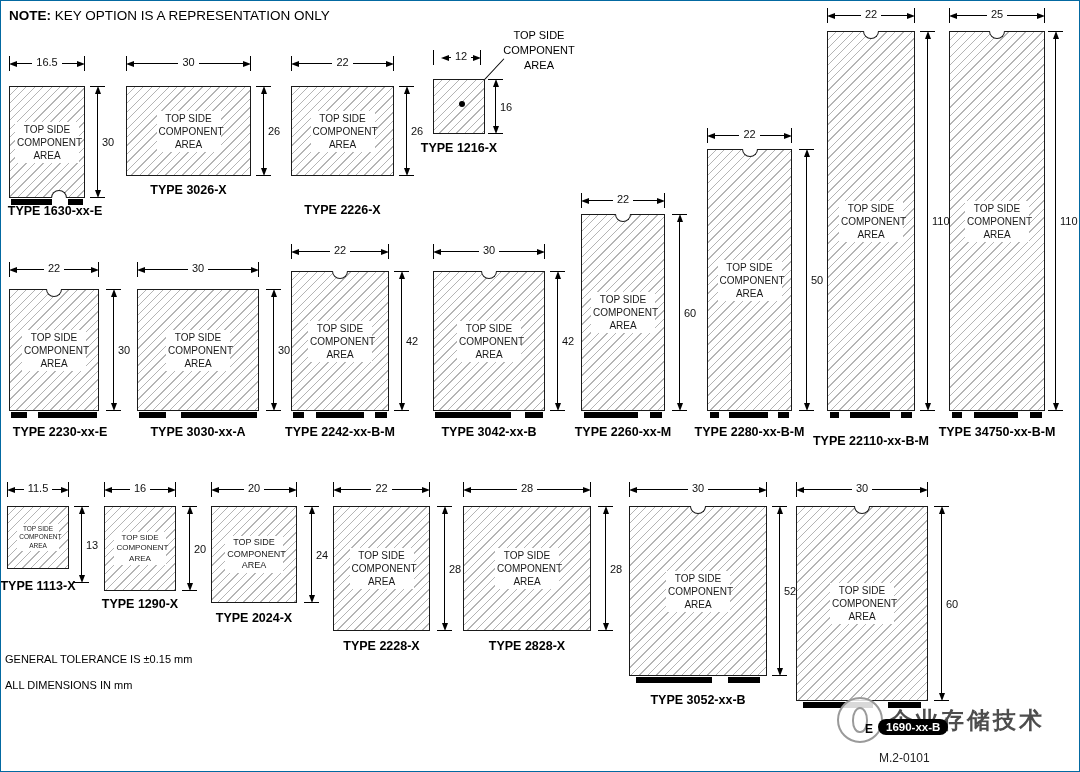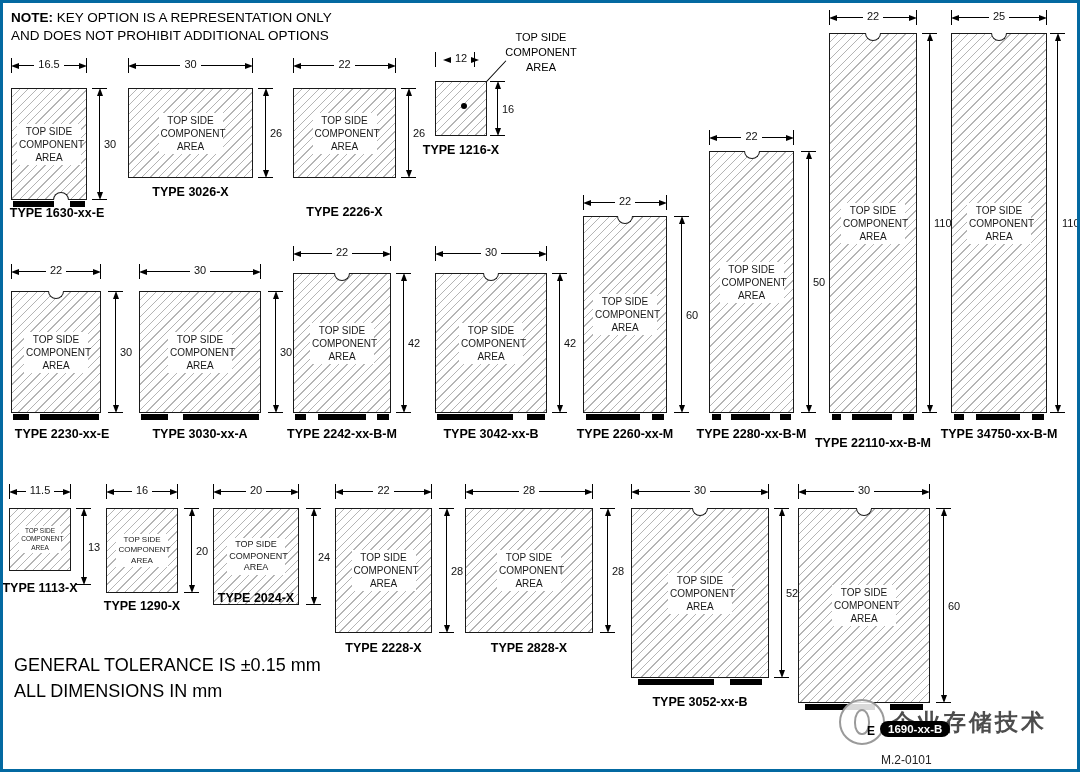--- a/index.html
+++ b/index.html
@@ -1,21 +1,21 @@
 <!DOCTYPE html>
 <html><head>
 <meta charset="utf-8">
 <style>
   *{margin:0;padding:0;box-sizing:border-box;}
   body{background:#fff;}
-  #page{position:relative;width:1080px;height:772px;background:#fff;border:3px solid #0369a1;
+  #page{position:relative;width:1080px;height:772px;background:#fff;border:1px solid #0369a1;
         overflow:hidden;color:#111;font-family:"Liberation Sans","DejaVu Sans",sans-serif;text-decoration:underline;}
   .note{position:absolute;left:8px;top:6px;font-size:13.5px;line-height:18px;color:#000;}
   .note b{font-weight:bold;}
-  .foot{position:absolute;left:11px;font-size:18px;color:#000;}
+  .foot{position:absolute;left:4px;font-size:11px;color:#000;}
   .foot.tol{top:652px;}
   .foot.units{top:678px;}
   .docnum{position:absolute;left:878px;top:750px;font-size:12px;color:#222;}
   
   .cardbody{position:absolute;border:1px solid #1a1a1a;
     background:repeating-linear-gradient(135deg, rgba(0,0,0,0) 0px, rgba(0,0,0,0) 5px,
                rgba(90,90,90,0.45) 5px, rgba(90,90,90,0.45) 6px), #fff;
     display:flex;align-items:center;justify-content:center;}
   .area{background:#fff;text-align:center;line-height:1.3;color:#1a1a1a;padding:1px 2px;}
   .notch{position:absolute;background:#fff;width:16px;height:8px;transform:translateX(-50%);}
@@ -53,21 +53,20 @@
   .wm-pill{position:absolute;left:877px;top:718px;background:#000;color:#fff;font-weight:bold;
            font-size:11.5px;padding:2px 8px;border-radius:8px;z-index:9;white-space:nowrap;}
 </style>
 </head>
 <body>
 
 <div id="page">
 
   <div class="note">
     <div><b>NOTE:</b><span> KEY OPTION IS A REPRESENTATION ONLY</span></div>
-    <div>AND DOES NOT PROHIBIT ADDITIONAL OPTIONS</div>
   </div>
 
   <div class="callout-text">TOP SIDE COMPONENT AREA</div>
   <div class="callout-line"></div>
 
   <div class="foot tol">GENERAL TOLERANCE IS ±0.15 mm</div>
   <div class="foot units">ALL DIMENSIONS IN mm</div>
   <div class="docnum">M.2-0101</div>
 
   <div class="wm-logo">
@@ -124,21 +123,21 @@
     <div class="cardbody" style="left: 290px; top: 85px; width: 103px; height: 90px;">
       <div class="area" style="font-size: 10px; width: 64px;">TOP SIDE COMPONENT AREA</div>
     </div>
     <div class="dimh" style="left: 401px; top: 85px; height: 90px;">
       <i class="av u"></i>
       <i class="lnv"></i>
       <i class="av d"></i>
       <span class="dvh">26</span>
     </div>
     <div class="tlabel" style="left: 341.5px; top: 182px; margin-top: 20px;">TYPE 2226-X</div>
-    <div class="dimw" style="left: 432px; top: 52px; width: 40px; padding-left: 8px;">
+    <div class="dimw" style="left: 432px; top: 52px; width: 48px; padding-left: 8px;">
       <i class="ah l"></i>
       <i class="ln"></i>
       <span class="dv">12</span>
       <i class="ln"></i>
       <i class="ah r"></i>
     </div>
     <div class="cardbody" style="left: 432px; top: 78px; width: 52px; height: 55px;">
       <div class="dot" style="left: 55%; top: 46%;"></div>
     </div>
     <div class="dimh" style="left: 490px; top: 78px; height: 55px;">
@@ -354,21 +353,21 @@
     </div>
     <div class="cardbody" style="left: 210px; top: 505px; width: 86px; height: 97px;">
       <div class="area" style="font-size: 9px; width: 57.6px;">TOP SIDE COMPONENT AREA</div>
     </div>
     <div class="dimh" style="left: 306px; top: 505px; height: 97px;">
       <i class="av u"></i>
       <i class="lnv"></i>
       <i class="av d"></i>
       <span class="dvh">24</span>
     </div>
-    <div class="tlabel" style="left: 253px; top: 588px; text-align: right;">TYPE 2024-X</div>
+    <div class="tlabel" style="left: 253px; top: 610px; text-align: right;">TYPE 2024-X</div>
     <div class="dimw" style="left: 332px; top: 484px; width: 97px;">
       <i class="ah l"></i>
       <i class="ln"></i>
       <span class="dv">22</span>
       <i class="ln"></i>
       <i class="ah r"></i>
     </div>
     <div class="cardbody" style="left: 332px; top: 505px; width: 97px; height: 125px;">
       <div class="area" style="font-size: 10px; width: 64px;">TOP SIDE COMPONENT AREA</div>
     </div>

